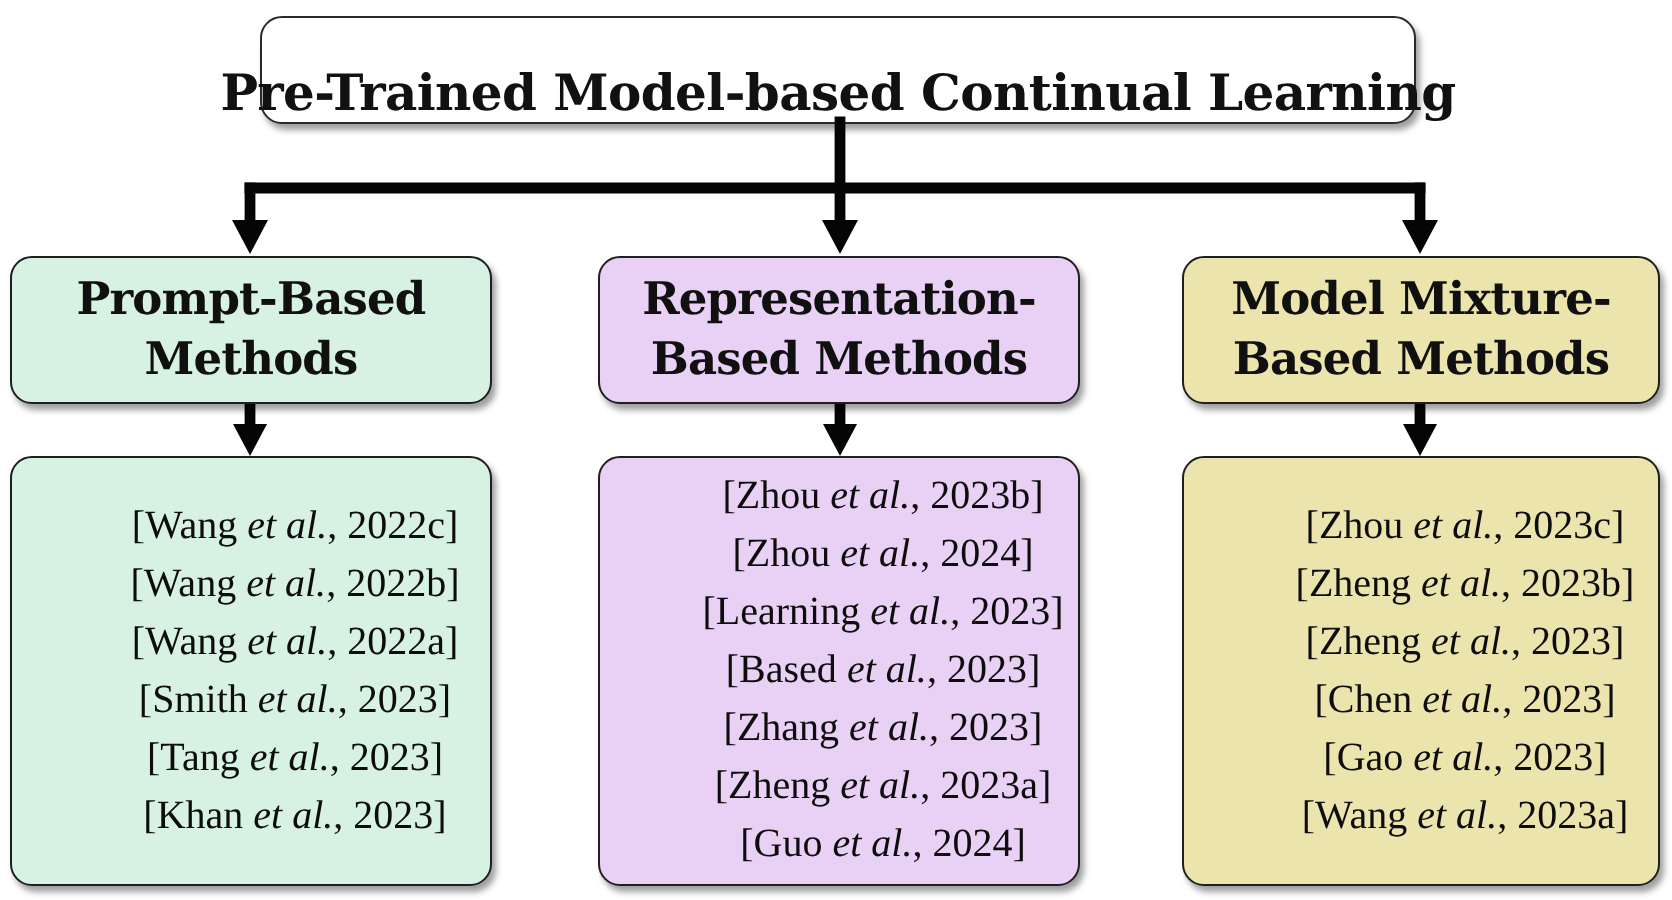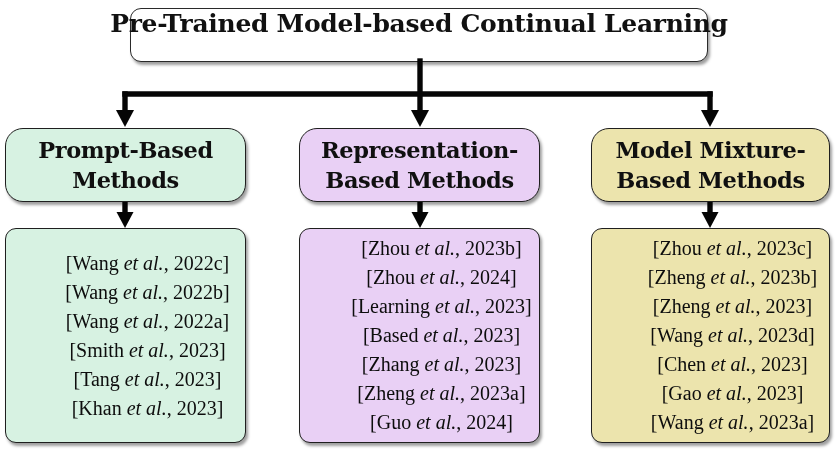--- a/index.html
+++ b/index.html
@@ -13,35 +13,35 @@
   .box{
     position:absolute;
     border:1.7px solid #1f1f1f;
     border-radius:11px;
     background:#fff;
     box-shadow:2px 3px 3px rgba(0,0,0,0.38);
     box-sizing:border-box;
   }
   .root-box{
     left:130px;top:8px;width:578px;height:54px;
-    display:flex;align-items:flex-start;justify-content:center;
+    display:flex;align-items:flex-end;justify-content:center;
     background:#ffffff;
     border-color:#2a2a2a;
   }
   .root-box .root-title{
     font-family:"DejaVu Serif","Liberation Serif",serif;
     font-weight:bold;font-size:25px;color:#111;
     white-space:nowrap;letter-spacing:-0.3px;
   }
   .connectors{position:absolute;left:0;top:0;width:836px;height:450px;pointer-events:none;}
   .col{position:absolute;top:0;height:450px;}
   .head-box{
     top:128px;left:0;width:100%;height:74px;
     background:var(--fill,#eee);
-    display:flex;flex-direction:column;align-items:center;justify-content:center;border-radius:18px;
+    display:flex;flex-direction:column;align-items:center;justify-content:center;
   }
   .head-line{
     font-family:"DejaVu Serif","Liberation Serif",serif;
     font-weight:bold;font-size:22.5px;line-height:30px;color:#101010;
     white-space:nowrap;letter-spacing:-0.4px;
   }
   .list-box{
     top:228px;left:0;width:100%;height:215px;
     background:var(--fill,#eee);
     display:flex;align-items:center;justify-content:center;padding-left:44px;
@@ -127,21 +127,20 @@
   <div class="col" style="left: 591px; width: 239px; --fill: #ece4ad;">
     <div class="box head-box">
       <div class="head-line">Model Mixture-</div>
       <div class="head-line">Based Methods</div>
     </div>
     <div class="box list-box">
       <ul class="citations">
           <li class="citation-item"><span>[Zhou </span><span class="cite-etal">et al.</span><span>, 2023c]</span></li>
           <li class="citation-item"><span>[Zheng </span><span class="cite-etal">et al.</span><span>, 2023b]</span></li>
           <li class="citation-item"><span>[Zheng </span><span class="cite-etal">et al.</span><span>, 2023]</span></li>
-          <li class="citation-item"><span>[Wang </span><span class="cite-etal">et al.</span><span>, 2023d]</span></li>
           <li class="citation-item"><span>[Chen </span><span class="cite-etal">et al.</span><span>, 2023]</span></li>
           <li class="citation-item"><span>[Gao </span><span class="cite-etal">et al.</span><span>, 2023]</span></li>
           <li class="citation-item"><span>[Wang </span><span class="cite-etal">et al.</span><span>, 2023a]</span></li>
         </ul>
     </div>
   </div>
 
 </div>
 
 </body></html>

